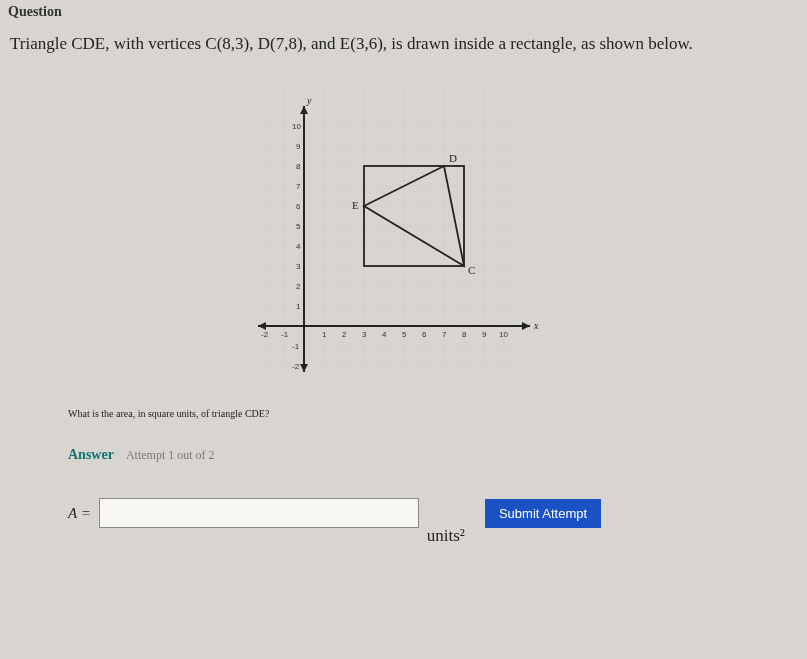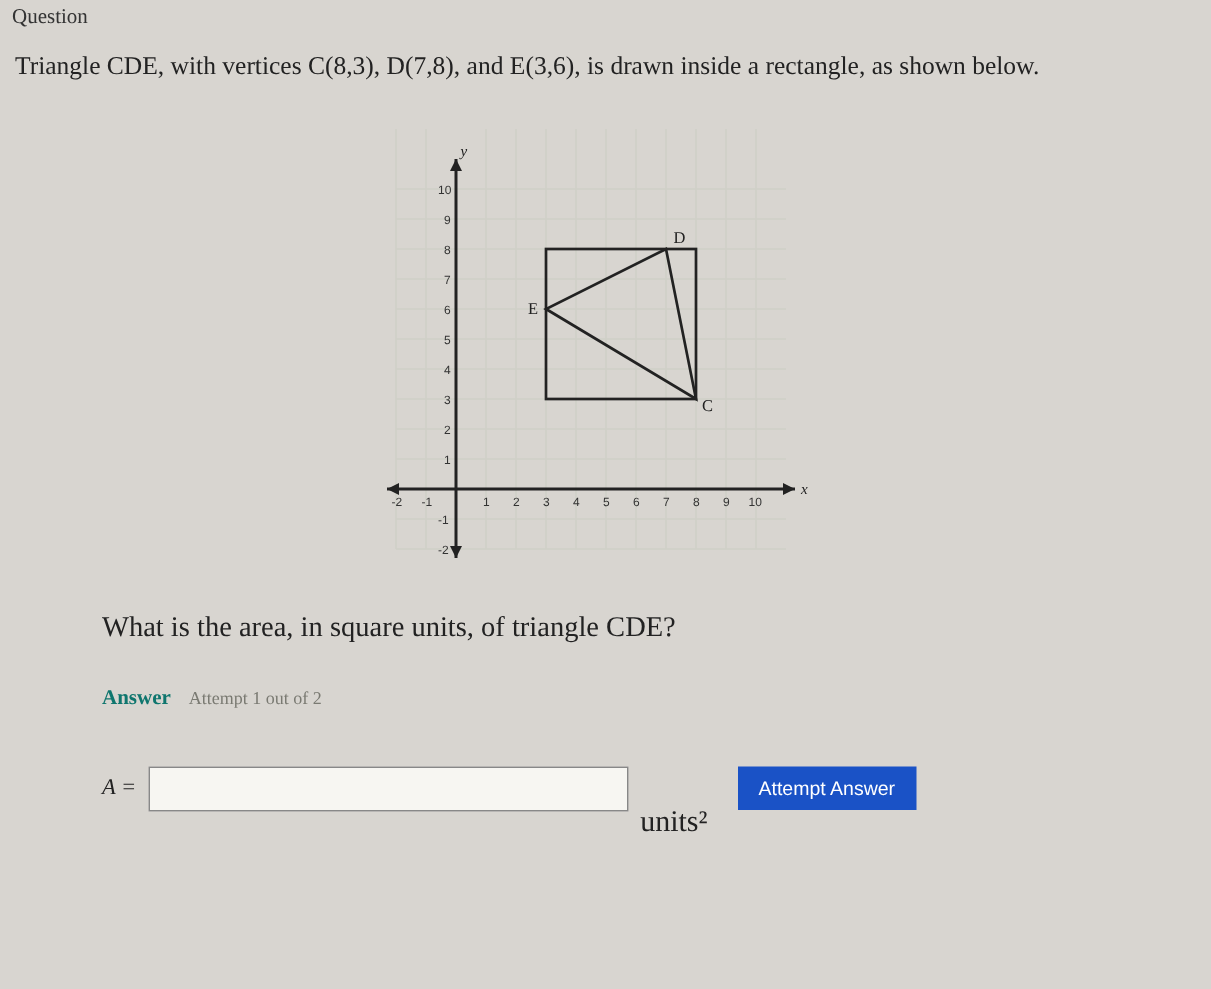--- a/index.html
+++ b/index.html
@@ -5,38 +5,38 @@
     * { box-sizing: border-box; margin: 0; padding: 0; }
     body {
       font-family: Georgia, 'Times New Roman', serif;
       background: #d8d5d0;
       padding: 0;
       width: 807px;
       height: 659px;
       color: #222;
     }
     .question-label {
-      font-weight: normal;
+      font-weight: bold;
       font-size: 14px;
       padding: 4px 8px;
       color: #333;
     }
     .problem-text {
       font-size: 17px;
       padding: 8px 20px 14px 10px;
       line-height: 1.4;
     }
     .graph-wrap {
       display: flex;
       justify-content: center;
       padding: 6px 0 20px 0;
     }
     svg.graph { display: block; }
     .question2 {
-      font-size: 19px;
+      font-size: 10px;
       padding: 12px 10px 18px 68px;
     }
     .answer-row {
       padding: 8px 10px 4px 68px;
     }
     .answer-label {
       font-weight: bold;
       font-size: 14px;
       color: #0f766e;
       display: inline-block;
@@ -56,21 +56,21 @@
     }
     .a-eq { font-style: italic; }
     input.area-input {
       width: 320px;
       height: 30px;
       border: 1px solid #888;
       background: #f7f6f2;
       padding: 4px 6px;
       font-size: 14px;
     }
-    .units { font-size: 20px; margin-top: 45px; }
+    .units { font-size: 17px; margin-top: 45px; }
     .submit-btn {
       background: #1a52c6;
       color: #fff;
       border: none;
       padding: 7px 14px;
       font-size: 13px;
       cursor: pointer;
       margin-left: 12px;
     }
     .grid-line { stroke: #cfcfc7; stroke-width: 1; }
@@ -174,14 +174,14 @@
 
 <div class="answer-row">
   <span class="answer-label">Answer</span>
   <span class="attempt">Attempt 1 out of 2</span>
 </div>
 
 <div class="input-row">
   <span class="a-eq">A =</span>
   <input class="area-input" type="text" value="" style="">
   <span class="units">units²</span>
-  <button class="submit-btn">Attempt Answer</button>
+  <button class="submit-btn">Submit Attempt</button>
 </div>
 
 </body></html>

